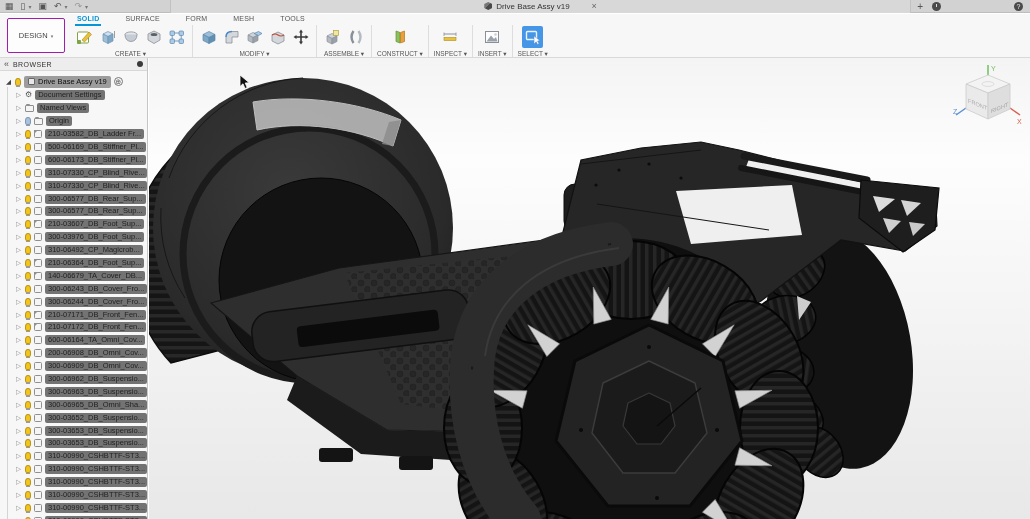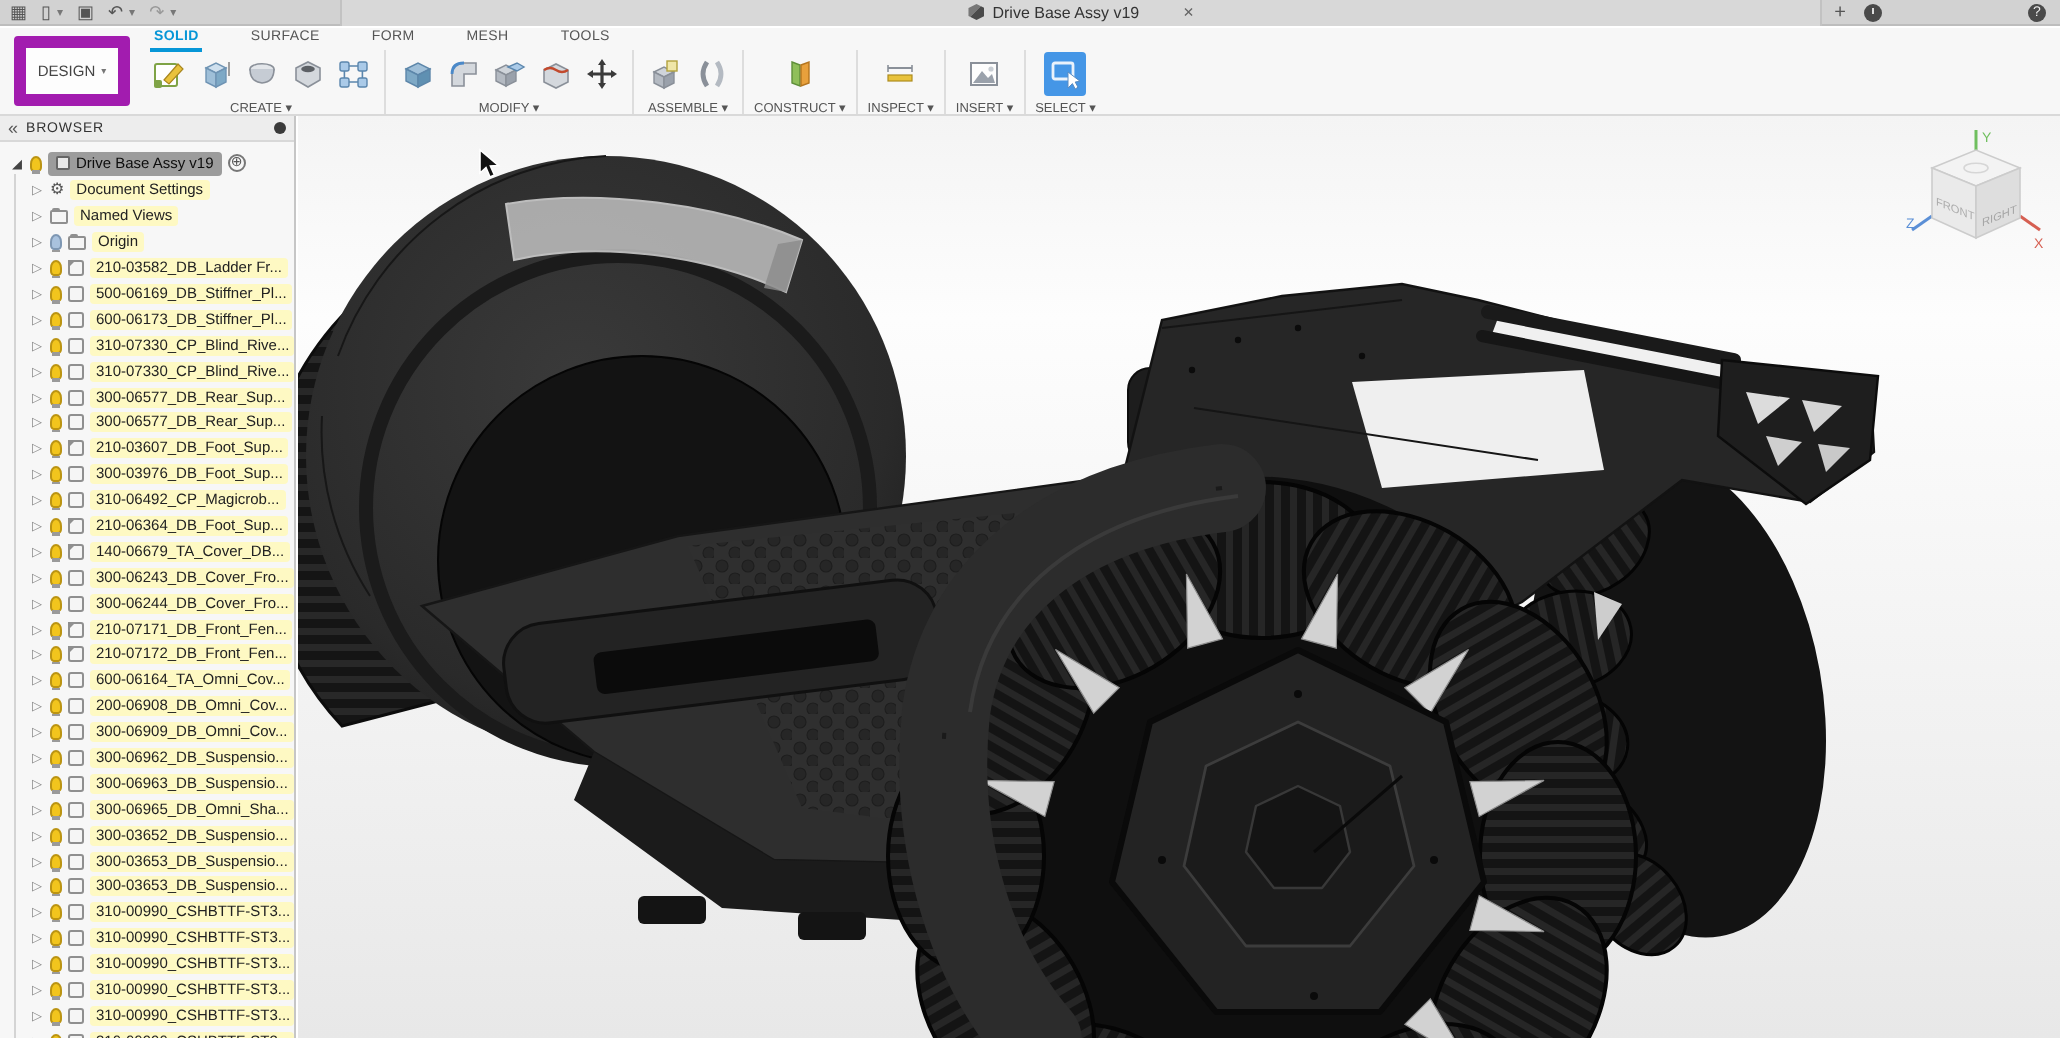--- a/index.html
+++ b/index.html
@@ -16,21 +16,21 @@
   .tb-right { display:flex; align-items:center; gap:9px; padding:0 7px 0 6px; }
   .tb-plus { font-size:10px; color:#555; }
   .clock-ic { width:9px; height:9px; border-radius:50%; background:#4a4a4a; position:relative; }
   .clock-ic::after { content:''; position:absolute; left:4px; top:2px; width:1px; height:3px; background:#ddd; }
   .help-ic { width:9px; height:9px; border-radius:50%; background:#4a4a4a; color:#eee; font-size:7px; text-align:center; line-height:9px; }
   .username { font-size:7.5px; color:#333;margin-top:28px; }
   .cube-glyph { width:8px; height:8px; background:linear-gradient(135deg,#777 50%,#4a4a4a 50%); clip-path:polygon(50% 0,100% 25%,100% 75%,50% 100%,0 75%,0 25%); }
 
   
   .ribbon { position:absolute; left:0; top:14px; width:1030px; height:44px; background:#f7f7f7; border-bottom:1px solid #d9d9d9; display:flex; }
-  .design-btn { margin:4px 6px 4px 7px; width:58px; border:6px solid #a21caf; background:#fdfdfd; border-radius:2px; display:flex; align-items:center; justify-content:center; gap:3px; font-size:7.5px; color:#444; }
+  .design-btn { margin:4px 6px 4px 7px; width:58px; border:1px solid #a21caf; background:#fdfdfd; border-radius:2px; display:flex; align-items:center; justify-content:center; gap:3px; font-size:7.5px; color:#444; }
   .ribbon-main { position:relative; flex:1; }
   .ribbon-tabs { position:absolute; left:4px; top:0px; display:flex; gap:22px; font-size:7px; color:#555; }
   .rtab { padding:1px 2px 2px; letter-spacing:.2px; }
   .rtab.active { color:#0696d7; border-bottom:2px solid #0696d7; font-weight:bold; }
   .ribbon-tools { position:absolute; left:0; top:11px; display:flex; align-items:flex-start; }
   .tool-group { display:flex; flex-direction:column; align-items:center; padding:0 3px; }
   .tool-icons { display:flex; align-items:center; gap:2px; height:24px; }
   .tool-btn { width:21px; height:22px; display:flex; align-items:center; justify-content:center; border-radius:2px; }
   .tool-btn.selected { background:#4596e6; }
   .group-label { font-size:6.5px; color:#555; margin-top:1px; white-space:nowrap; }
@@ -49,21 +49,21 @@
   .tri { font-size:6.5px; color:#888; width:7px; text-align:center; flex:0 0 auto; }
   .tri.exp { color:#444; }
   .bulb { width:6px; height:8px; border-radius:50% 50% 30% 30%; background:#f2c51d; border:1px solid #bb9413; position:relative; flex:0 0 auto; }
   .bulb::after { content:''; position:absolute; left:0px; right:0px; bottom:-2px; height:1.6px; background:#9a9a9a; }
   .bulb.off { background:#a9c2de; border-color:#7e97b3; }
   .comp-icon { width:8px; height:8px; border:1px solid #8f8f8f; border-radius:1.5px; background:#f5f5f5; flex:0 0 auto; position:relative; }
   .comp-icon.doc::before { content:''; position:absolute; left:-1px; top:-1px; border-style:solid; border-width:4px 4px 0 0; border-color:#8f8f8f transparent transparent transparent; }
   .gear-ic { font-size:8px; color:#555; line-height:8px; flex:0 0 auto; }
   .folder-ic { width:9px; height:7px; border:1px solid #8f8f8f; border-radius:1px; background:#f5f5f5; position:relative; flex:0 0 auto; }
   .folder-ic::before { content:''; position:absolute; left:0; top:-2px; width:4px; height:1.5px; background:#8f8f8f; border-radius:1px 1px 0 0; }
-  .lbl { font-size:7.5px; color:#222; background:#fef9c3; padding:0px 3px 1px; border-radius:2px; white-space:nowrap; overflow:hidden; }
+  .lbl { font-size:7.5px; color:#222; background:#737373; padding:0px 3px 1px; border-radius:2px; white-space:nowrap; overflow:hidden; }
   .trow.root .lbl { background:#9c9c9c; color:#0d0d0d; display:flex; align-items:center; gap:3px; padding:1px 4px 2px; }
   .root-mini { width:7px; height:7px; background:#e8e8e8; border:1px solid #666; border-radius:1px; }
   .circle-plus { width:9px; height:9px; border:1px solid #777; border-radius:50%; color:#555; font-size:7px; line-height:8px; text-align:center; }
 
   
   .canvas { position:absolute; left:149px; top:58px; width:881px; height:461px; background:linear-gradient(180deg,#f4f4f4 0%, #fdfdfd 22%, #f3f3f3 60%, #e8e8e8 100%); overflow:hidden; }
   .model-svg { position:absolute; left:0; top:0; }
   .viewcube { position:absolute; right:6px; top:4px; }
   .cursor { position:absolute; left:90px; top:16px; }
 </style>

